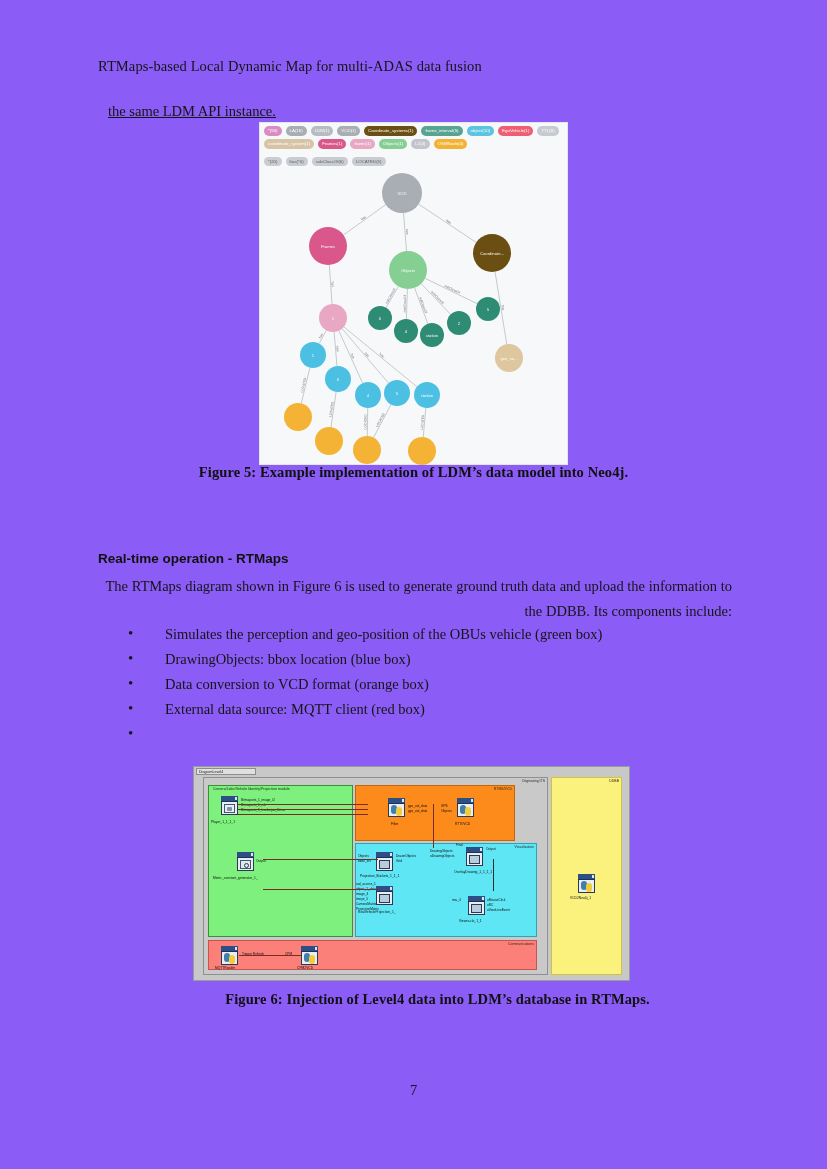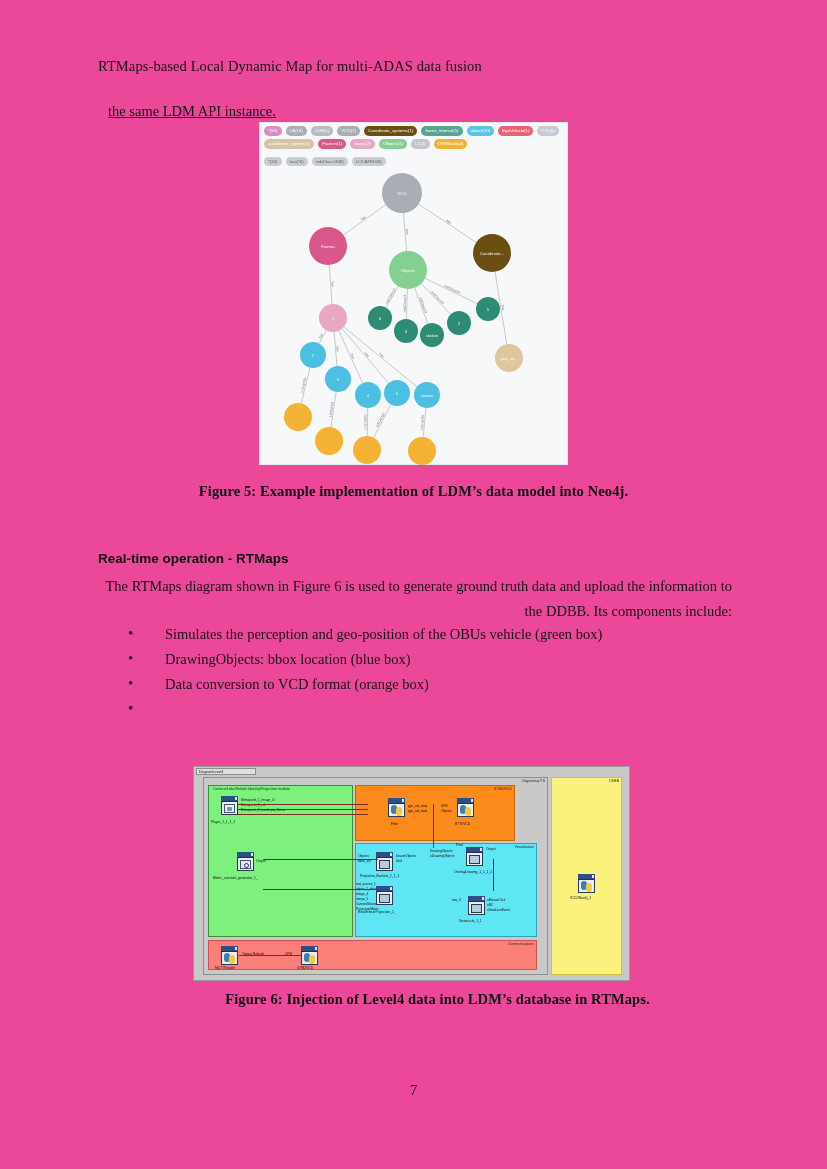--- a/index.html
+++ b/index.html
@@ -1,28 +1,28 @@
 <!DOCTYPE html>
 <html><head>
 <meta charset="utf-8">
 <style>
   html,body{margin:0;padding:0;background:#b3b3b3;}
   body{font-family:"Liberation Serif",serif;}
-  .page{width:827px;height:1169px;background:#ec4899;position:relative;overflow:hidden;box-sizing:border-box;}
+  .page{width:827px;height:1169px;background:#8b5cf6;position:relative;overflow:hidden;box-sizing:border-box;}
 
   .hdr{position:absolute;left:98px;top:58px;font-size:14.5px;color:#151515;letter-spacing:.1px;}
   .para{position:absolute;font-size:14.5px;color:#151515;line-height:25px;}
   .p-intro{left:108px;top:99px;text-decoration:underline;}
   .sec-head{position:absolute;left:98px;top:551px;font-family:"Liberation Sans",sans-serif;font-weight:bold;font-size:13.5px;color:#111;}
   .p-body{left:98px;top:574px;width:634px;text-align:right;}
   .bullets{position:absolute;left:128px;top:622px;width:600px;font-size:14.5px;line-height:25px;color:#151515;list-style:none;margin:0;padding:0;}
   .bullets li{position:relative;padding-left:37px;}
   .bullets li .bu{position:absolute;left:0;top:-1px;font-size:15px;}
   .cap{position:absolute;width:100%;text-align:center;font-weight:bold;font-size:14.5px;color:#111;letter-spacing:.1px;}
-  .cap5{top:483px;}
+  .cap5{top:464px;}
   .cap6{top:991px;padding-left:24px;}
   .pnum{position:absolute;width:100%;text-align:center;top:1082px;font-size:14.5px;color:#151515;}
 
   
   .fig5{position:absolute;left:259px;top:122px;width:309px;height:343px;background:#f7f8fa;border:1px solid #e3e6ea;box-sizing:border-box;}
   .legend{position:absolute;left:4px;top:3px;width:302px;}
   .chips{display:flex;flex-wrap:wrap;gap:3px 4px;}
   .chip{font-family:"Liberation Sans",sans-serif;font-size:4.4px;line-height:7px;padding:1.4px 4px;border-radius:7px;color:#fff;white-space:nowrap;transform:scale(1);}
   .rel-row{margin-top:8px;display:flex;gap:4px;}
   .chip.rel{background:#c9ccd1;color:#5a5f66;}
@@ -205,21 +205,21 @@
   </div>
 
   <div class="cap cap5">Figure 5: Example implementation of LDM’s data model into Neo4j.</div>
 
   <div class="sec-head">Real-time operation - RTMaps</div>
   <div class="para p-body">The RTMaps diagram shown in Figure 6 is used to generate ground truth data and upload the information to the DDBB. Its components include:</div>
   <ul class="bullets" id="bullet-list">
       <li><span class="bu">•</span><span>Simulates the perception and geo-position of the OBUs vehicle (green box)</span></li>
       <li><span class="bu">•</span><span>DrawingObjects: bbox location (blue box)</span></li>
       <li><span class="bu">•</span><span>Data conversion to VCD format (orange box)</span></li>
-      <li><span class="bu">•</span></li>
+      <li><span class="bu">•</span><span>External data source: MQTT client (red box)</span></li>
       <li><span class="bu">•</span></li>
     </ul>
 
   <div class="fig6">
     <div class="tbar">DiagramLevel4</div>
 
     <div class="canvas">
 
       <div class="zone" style="left:0;top:0;width:345px;height:198px;background:#c9c9c9;border:1px solid #8f8f8f;">
         <div class="zlabel lt">Originating ITS</div>

